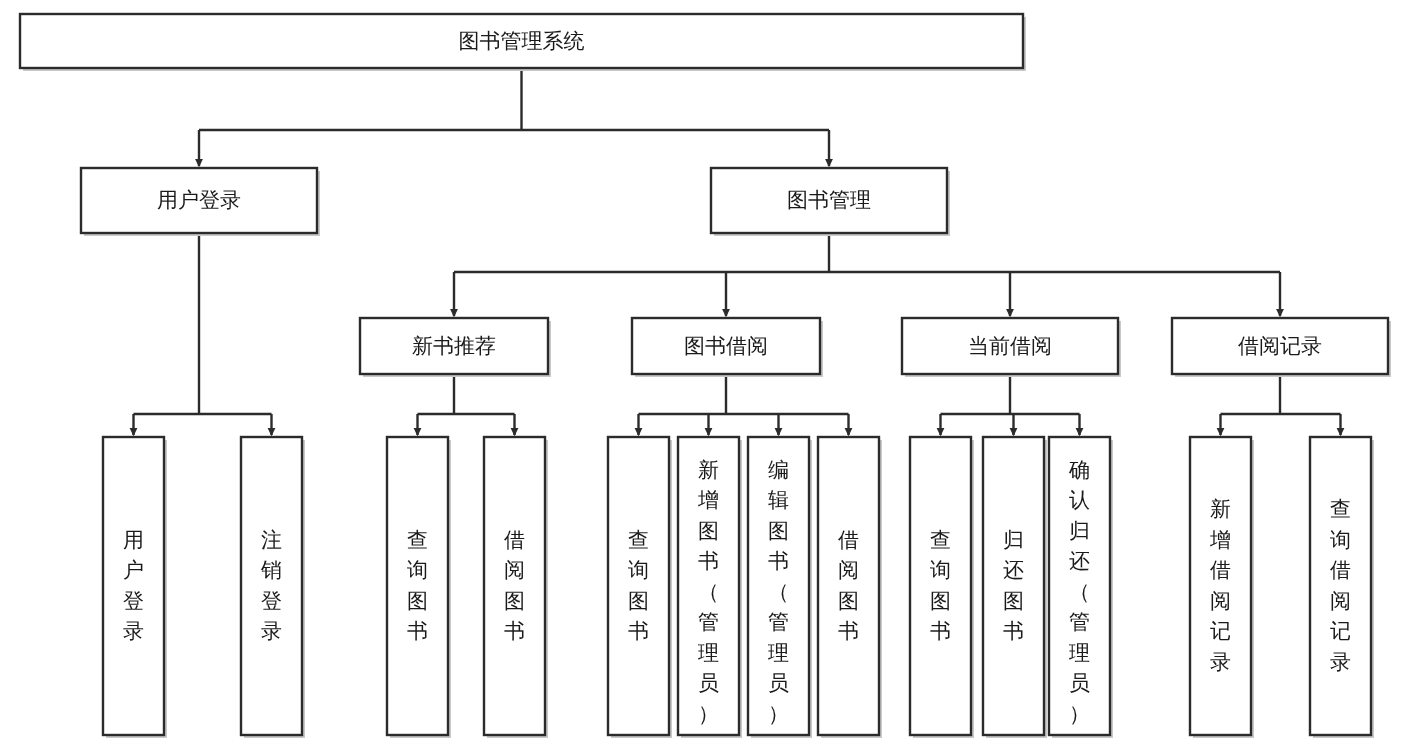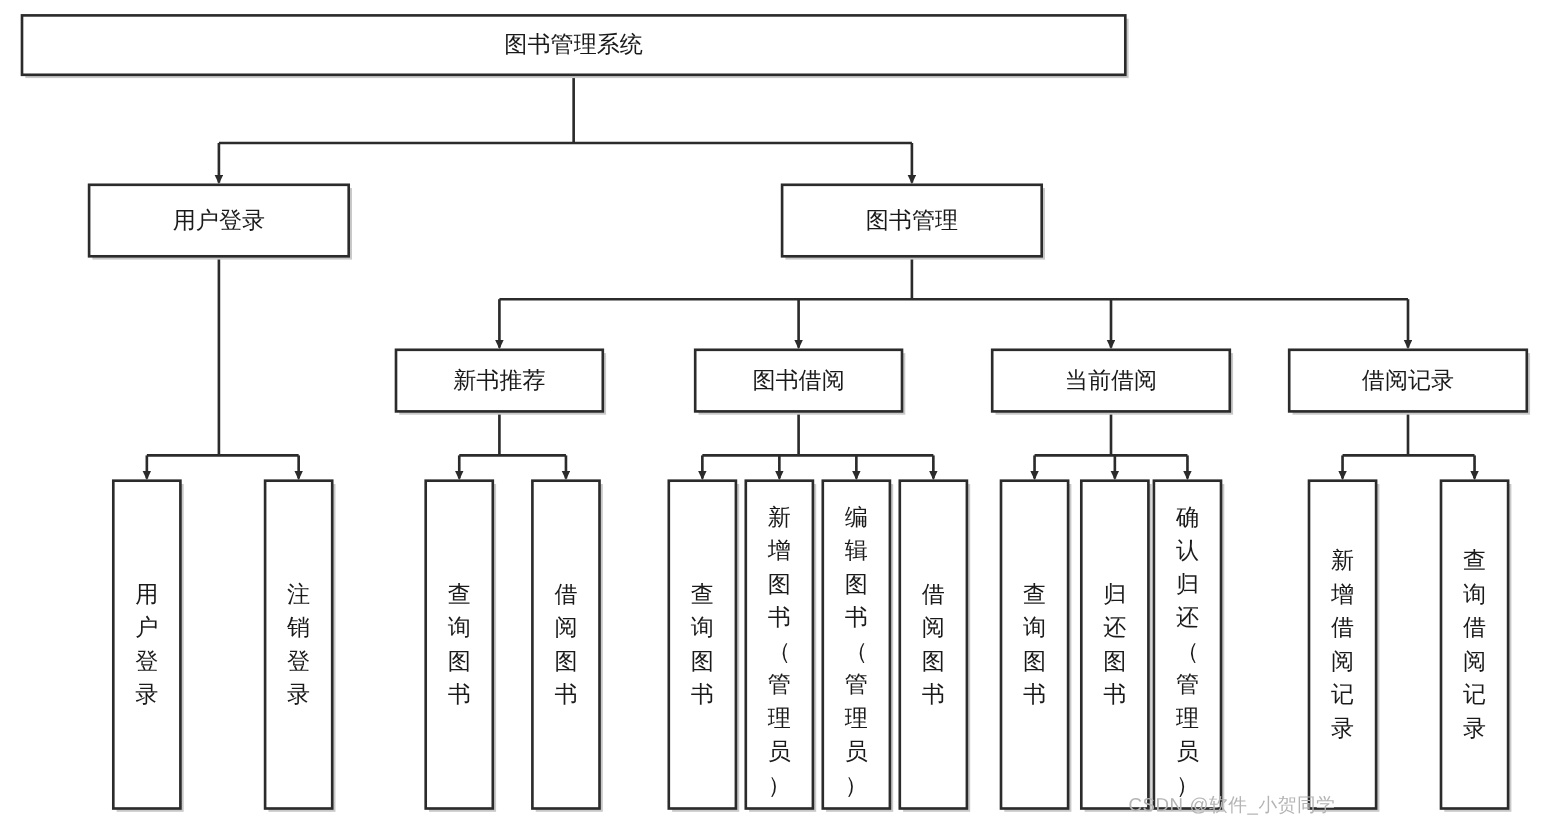--- a/index.html
+++ b/index.html
@@ -205,14 +205,13 @@
           <rect x="1190" y="437" width="61" height="298" class="node-rect"></rect>
           <text x="1220.5" y="516.46" class="node-label-vertical"><tspan x="1220.5" dy="0">新</tspan><tspan x="1220.5" dy="30.5">增</tspan><tspan x="1220.5" dy="30.5">借</tspan><tspan x="1220.5" dy="30.5">阅</tspan><tspan x="1220.5" dy="30.5">记</tspan><tspan x="1220.5" dy="30.5">录</tspan></text>
         </g>
         <g>
           <rect x="1313" y="440" width="61" height="298" class="node-shadow"></rect>
           <rect x="1310" y="437" width="61" height="298" class="node-rect"></rect>
           <text x="1340.5" y="516.46" class="node-label-vertical"><tspan x="1340.5" dy="0">查</tspan><tspan x="1340.5" dy="30.5">询</tspan><tspan x="1340.5" dy="30.5">借</tspan><tspan x="1340.5" dy="30.5">阅</tspan><tspan x="1340.5" dy="30.5">记</tspan><tspan x="1340.5" dy="30.5">录</tspan></text>
         </g>
       </g>
   </svg>
-  <div class="watermark">CSDN @软件_小贺同学</div>
 </div>
 
 </body></html>

